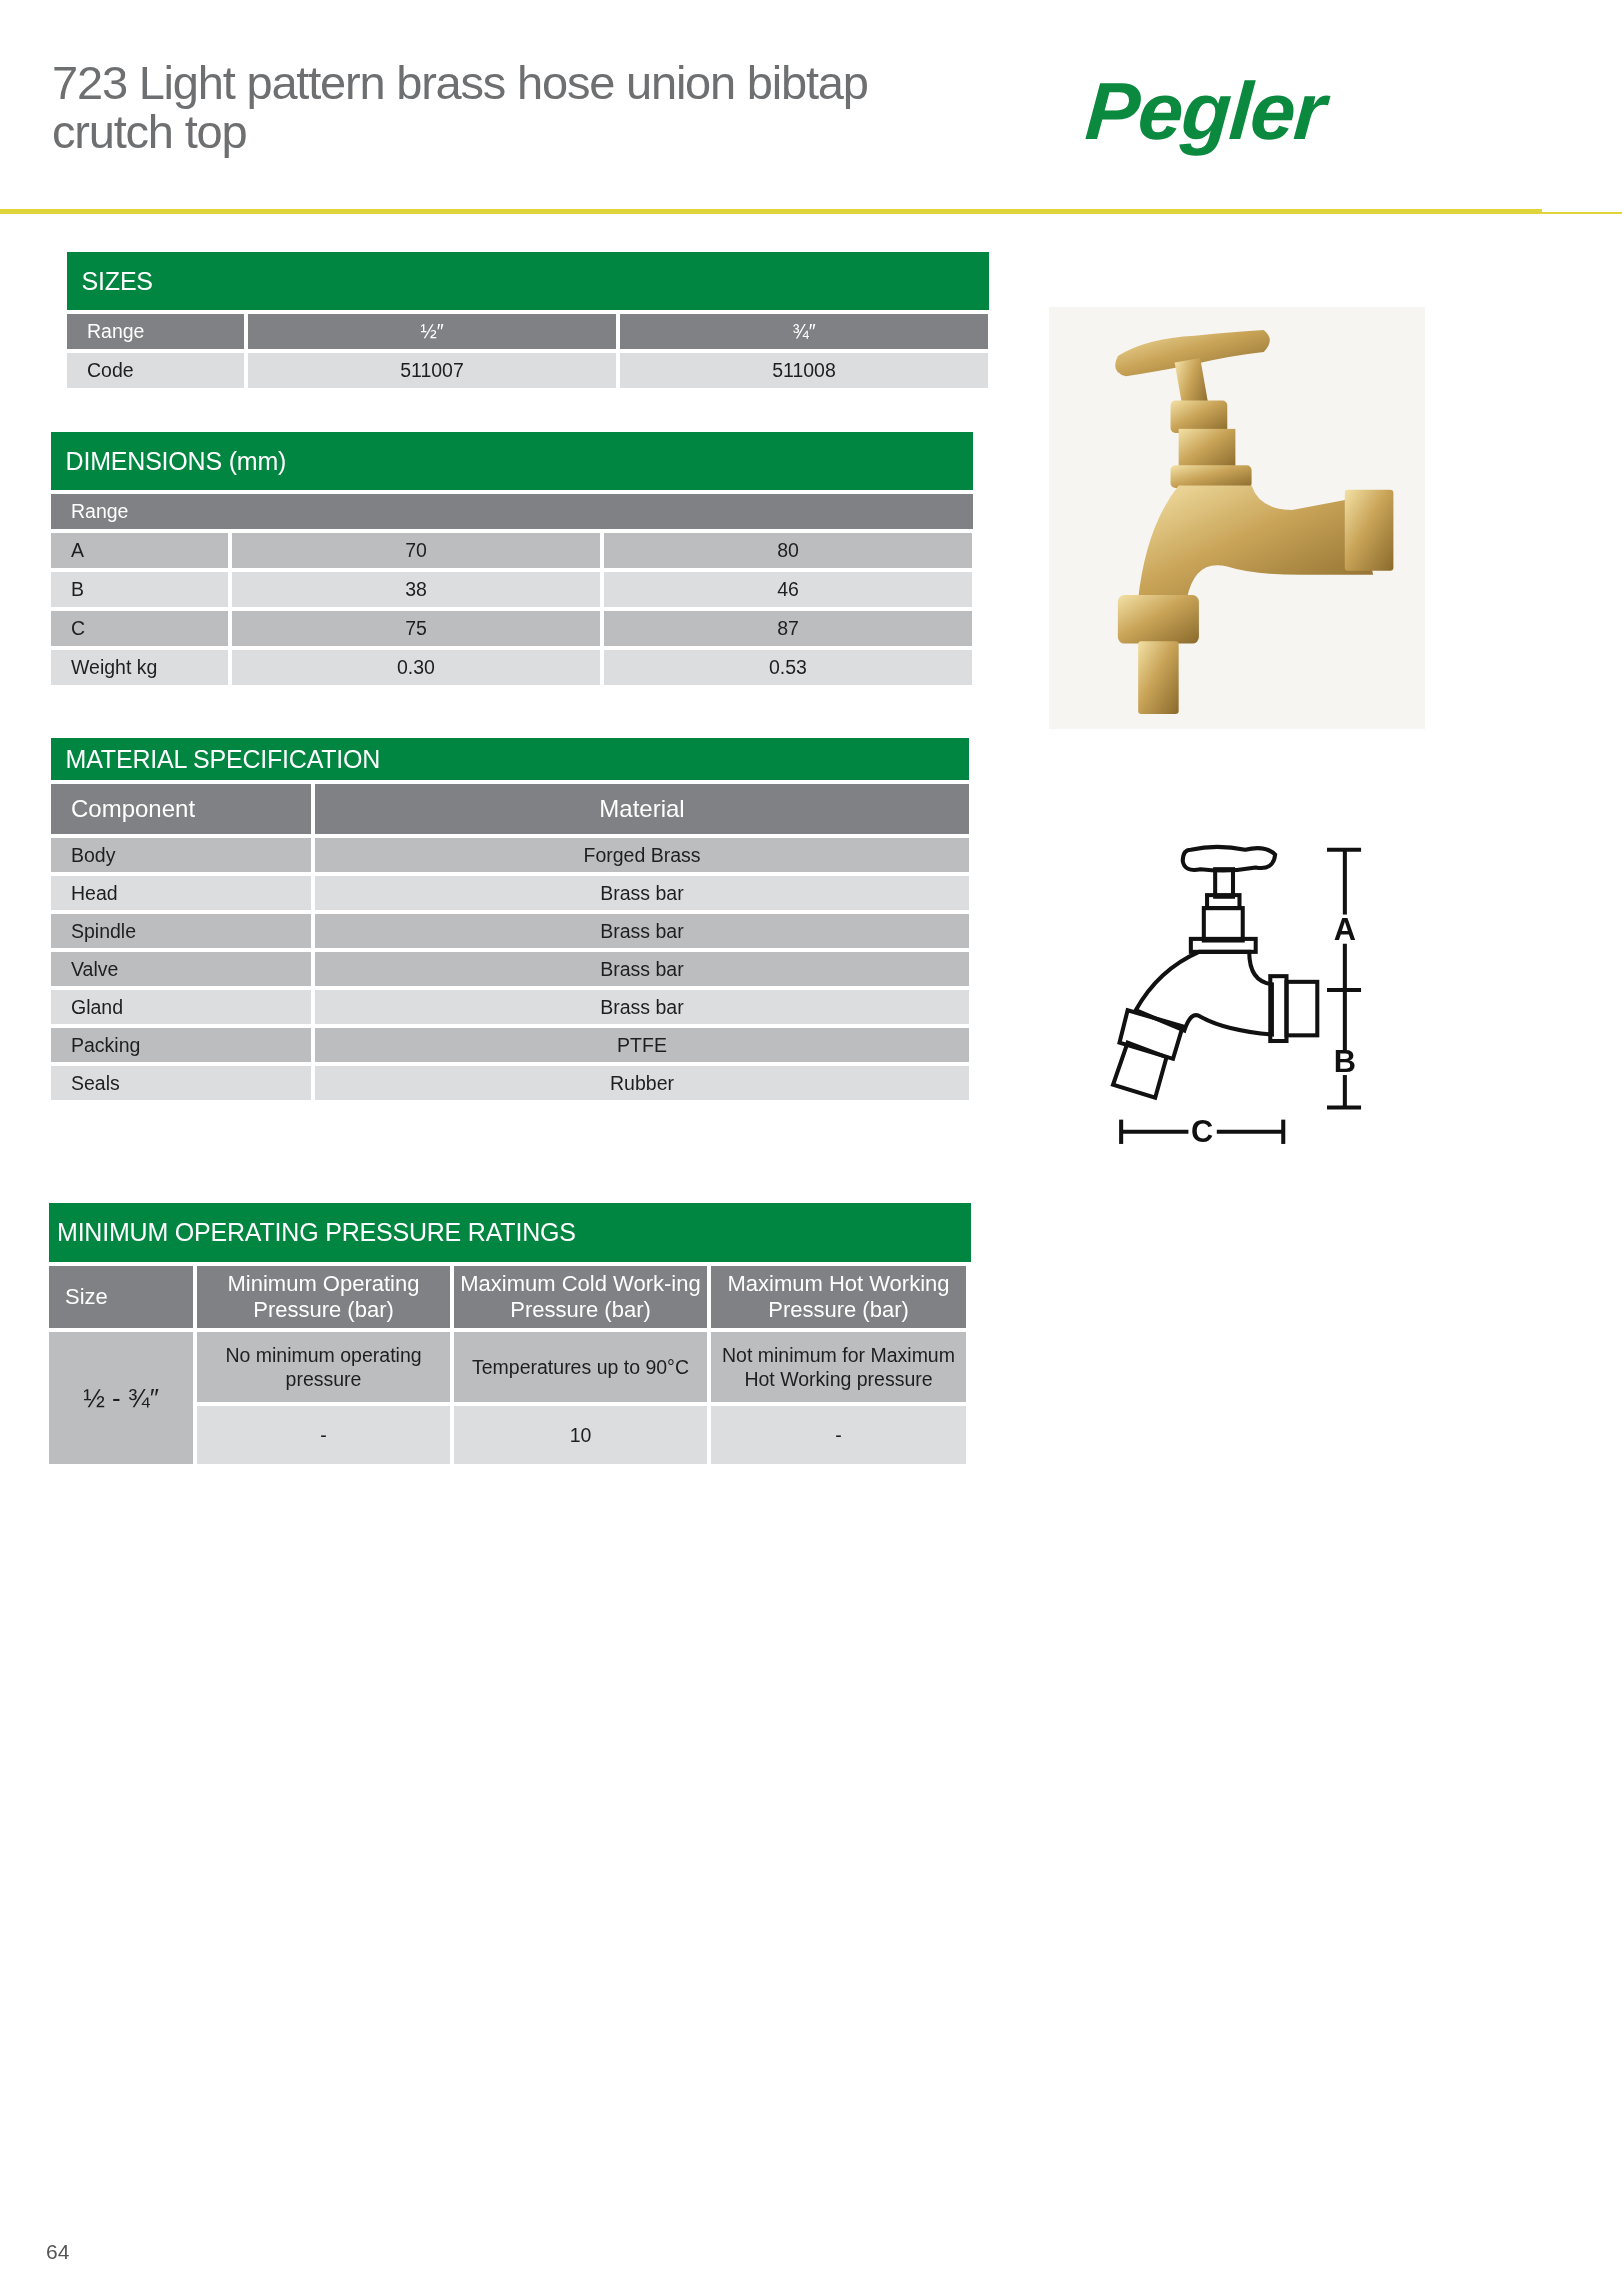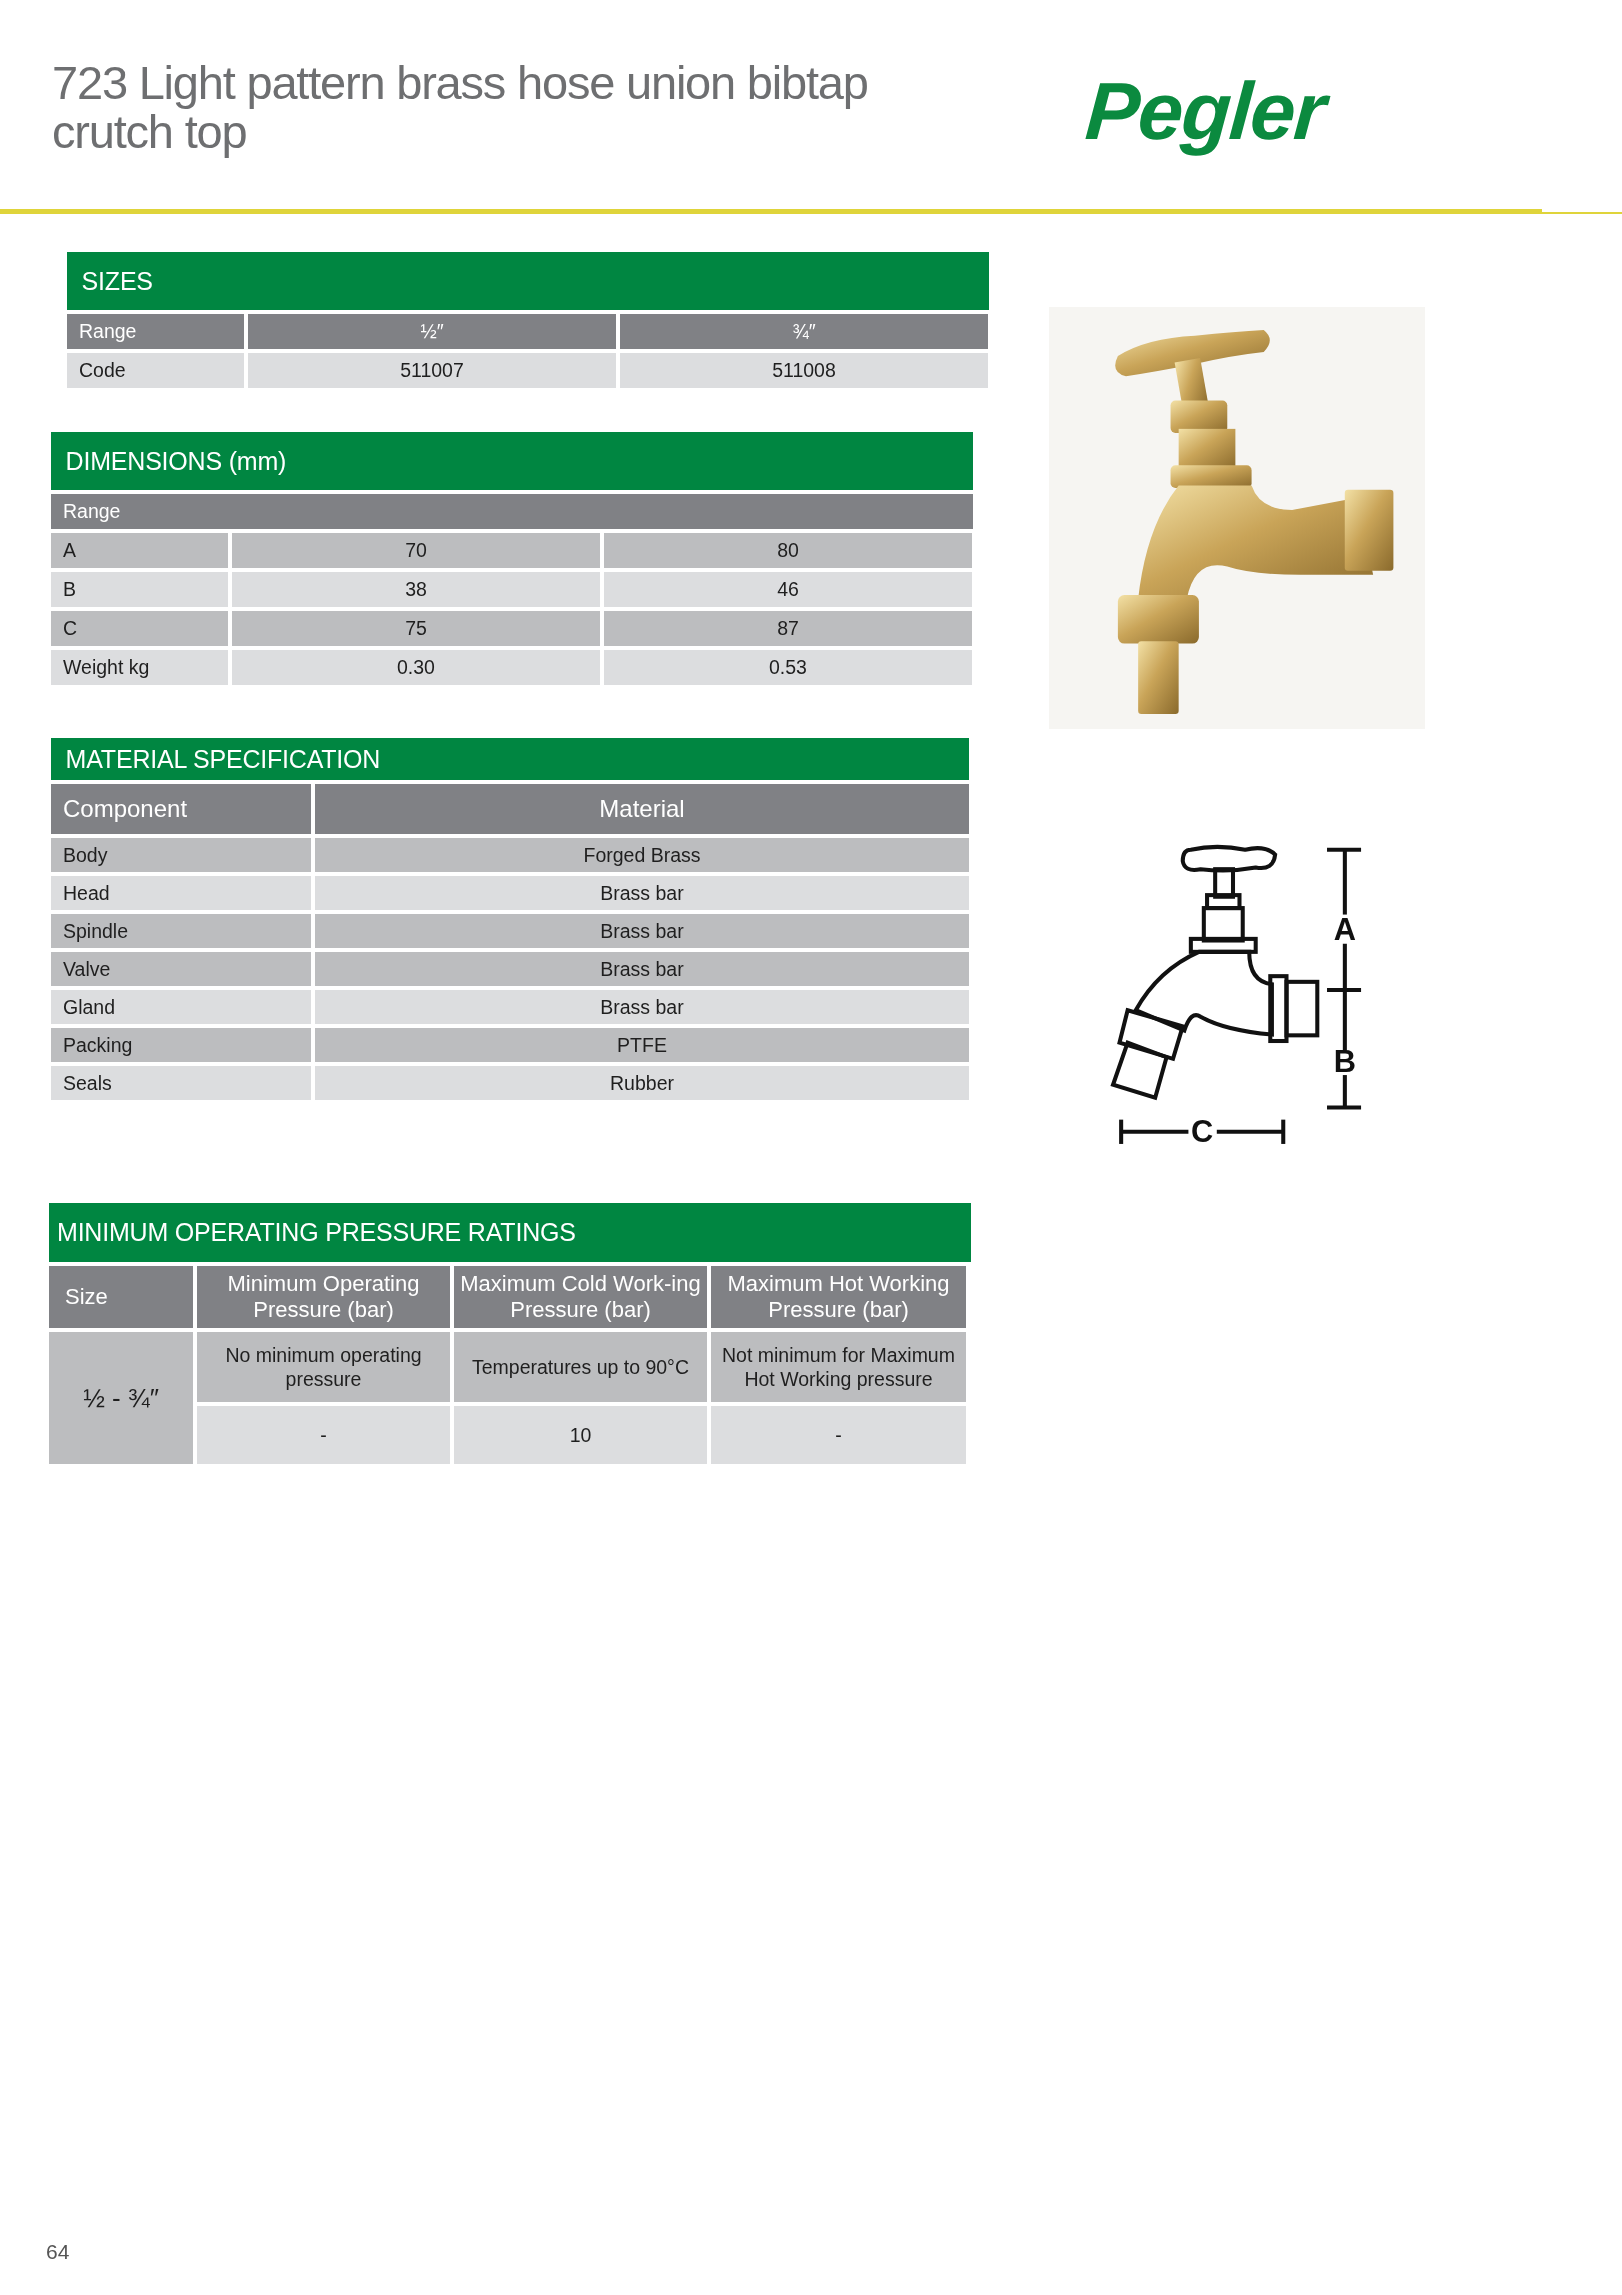--- a/index.html
+++ b/index.html
@@ -17,21 +17,21 @@
   .rule { position:absolute; left:0; top:209px; width:1542px; height:4.9px; background:#dfd43a; }
   .rule2 { position:absolute; left:1542px; top:212px; width:81px; height:2.4px; background:#dfd43a; }
 
   .section { position:absolute; }
   .sec-head { background:#008641; color:#ffffff; height:58px; box-sizing:border-box;
               padding-left:14.6px; display:flex; align-items:center; font-size:25px;
               letter-spacing:-0.2px; }
   .row { display:flex; margin-top:4px; }
   .cell { box-sizing:border-box; display:flex; align-items:center; font-size:19.5px; color:#1f1f1f; }
   .cell + .cell { margin-left:4px; }
-  .cell.label { padding-left:12px; }
+  .cell.label { padding-left:20px; }
   .cell.center { justify-content:center; text-align:center; }
   .dark { background:#808185; color:#ffffff; }
   .mid { background:#bcbdbf; }
   .light { background:#dcdddf; }
 
   
   #sizes { left:59px; top:252px; width:922px;margin-left:8px; }
   #sizes .row { height:35px; }
   #sizes .c1 { width:177px; } #sizes .c2 { width:368px; } #sizes .c3 { width:368px; }
 

